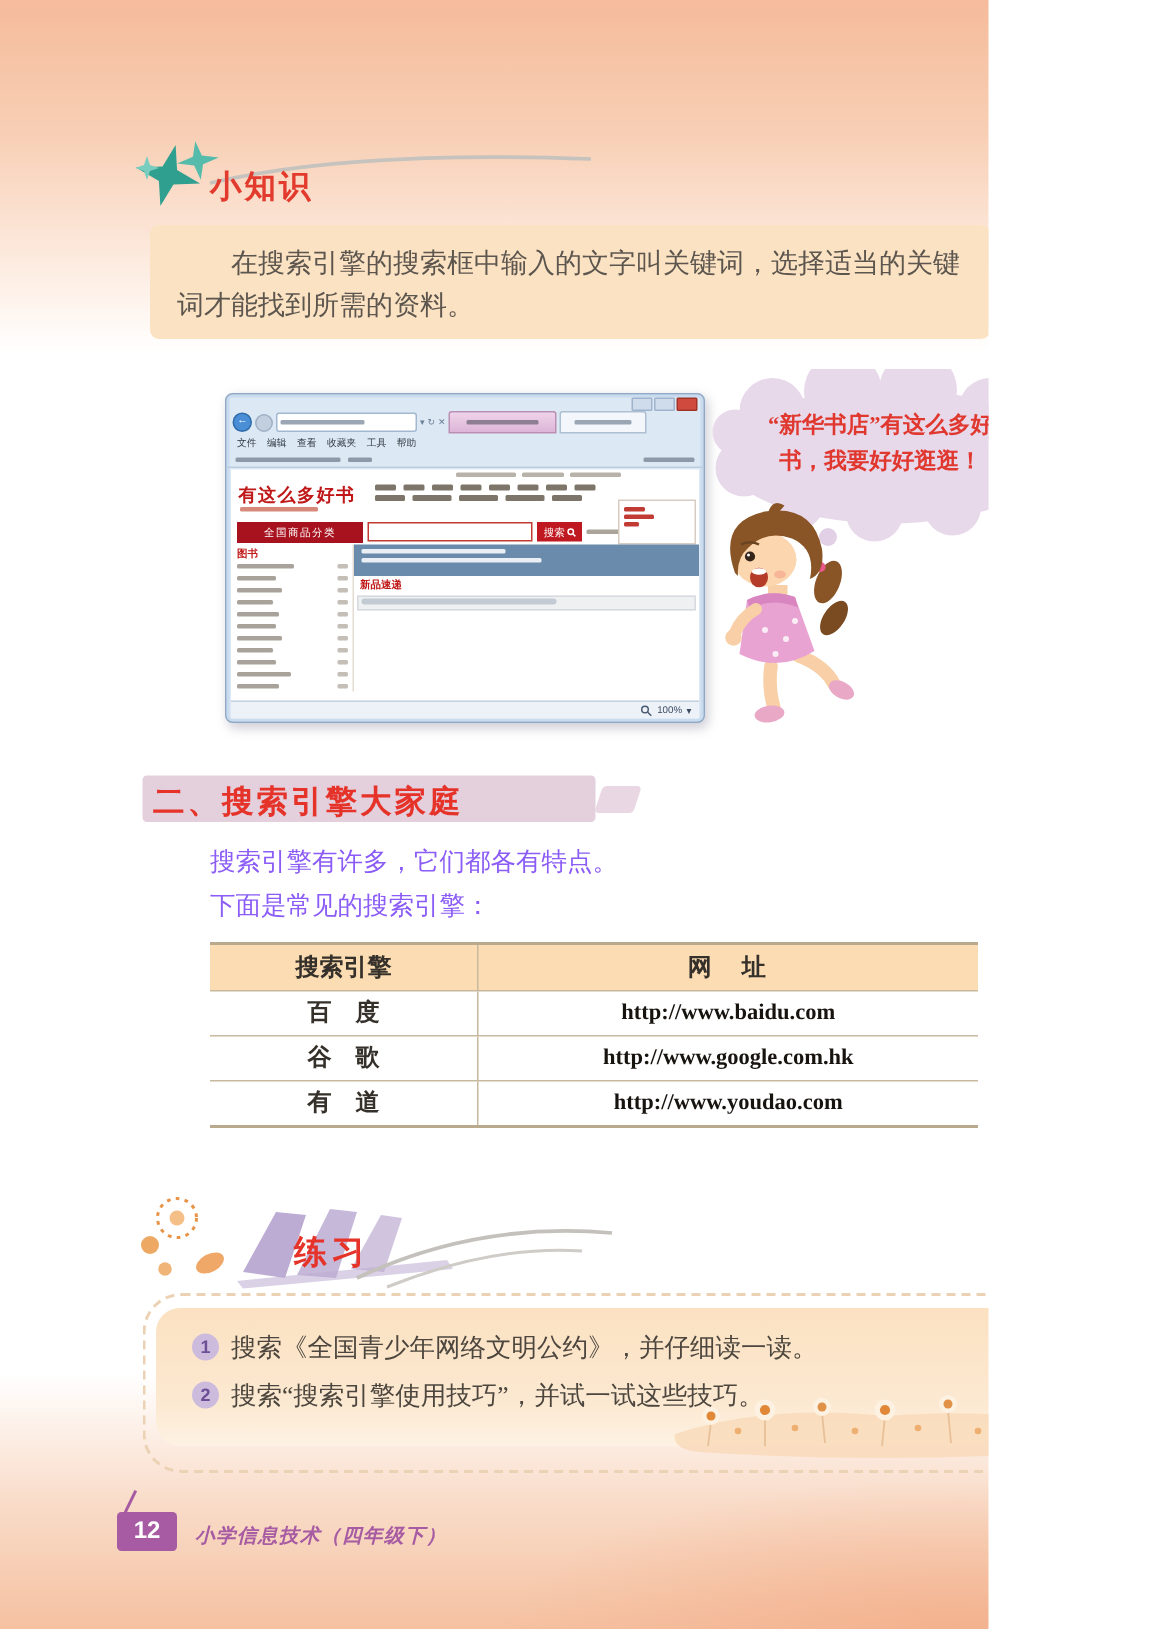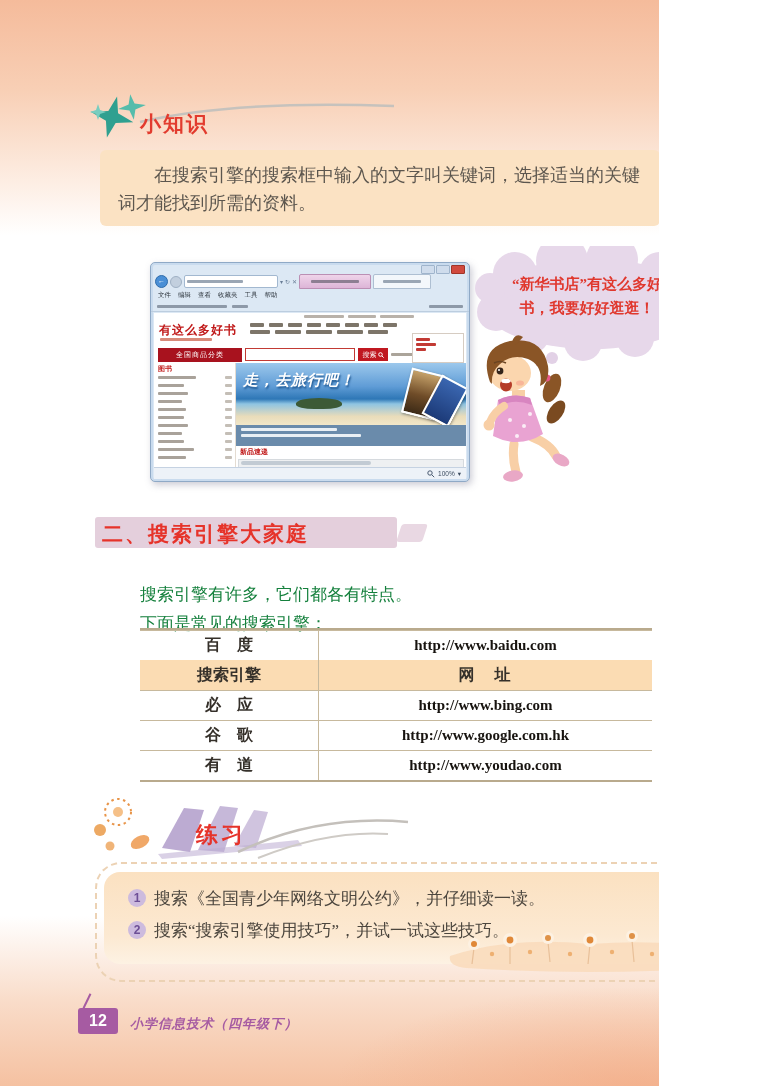--- a/index.html
+++ b/index.html
@@ -89,21 +89,21 @@
   .bubble-wrap{position:absolute;left:470px;top:246px;width:245px;height:120px;}
   .bubble-text{position:absolute;left:512px;top:272px;width:150px;text-align:center;font-size:15px;line-height:24px;
     font-weight:bold;color:#e0382e;}
   .girl{position:absolute;left:462px;top:332px;}
 
   
   .sec-hl{position:absolute;left:95px;top:517px;width:302px;height:31px;background:#e4cfdc;border-radius:3px;}
   .sec-hl-tail{position:absolute;left:399px;top:524px;width:26px;height:18px;background:#e9d8e3;border-radius:3px;transform:skewX(-18deg);}
   .sec-title{position:absolute;left:102px;top:520px;font-size:21px;font-weight:bold;color:#e6332a;letter-spacing:2px;
     font-family:"Liberation Sans","DejaVu Sans",sans-serif;}
-  .sec-paras{position:absolute;left:140px;top:560px;width:520px;font-size:17px;line-height:29px;color:#15803d;margin-top:20px;}
+  .sec-paras{position:absolute;left:140px;top:560px;width:520px;font-size:17px;line-height:29px;color:#8b5cf6;}
   .sec-paras p{margin:0;}
 
   
   .engines{position:absolute;left:140px;top:628px;width:512px;border-top:2px solid #b9aa8d;border-bottom:2px solid #b9aa8d;}
   .t-row{display:flex;height:29px;border-top:1px solid #c7b99d;}
   .t-row.header{border-top:none;height:30px;background:#fbdcb3;font-weight:bold;}
   .t-c1{width:178px;border-right:1px solid #c7b99d;display:flex;align-items:center;justify-content:center;
     font-size:16px;color:#35302a;font-weight:bold;}
   .t-c2{flex:1;display:flex;align-items:center;justify-content:center;font-size:16px;color:#35302a;}
   .t-row .url{font-family:"Liberation Serif","DejaVu Serif",serif;font-weight:bold;color:#17130f;font-size:15px;}
@@ -279,26 +279,20 @@
           <div class="sb-row">
               <span class="bar" style="width:36px"></span>
               <span class="mr"></span>
             </div>
           <div class="sb-row">
               <span class="bar" style="width:28px"></span>
               <span class="mr"></span>
             </div>
         </div>
         <div class="main-col">
-          <div class="banner">
-            <div class="island"></div>
-            <div class="headline">走，去旅行吧！</div>
-            <div class="book book1"></div>
-            <div class="book book2"></div>
-          </div>
           <div class="strip">
             <span class="bar" style="width:96px"></span>
             <span class="bar" style="width:120px"></span>
           </div>
           <div class="new-row">
             <span class="new-label">新品速递</span>
           </div>
           <div class="hscroll">
               <span class="thumb"></span>
             </div>
@@ -370,34 +364,28 @@
 
   <div class="sec-hl"></div>
   <div class="sec-hl-tail"></div>
   <div class="sec-title">二、搜索引擎大家庭</div>
   <div class="sec-paras">
     <p>搜索引擎有许多，它们都各有特点。</p>
     <p>下面是常见的搜索引擎：</p>
   </div>
 
   <div class="engines">
+    <div class="t-row header">
+      <div class="t-c1">搜索引擎</div>
+      <div class="t-c2">网　址</div>
+    </div>
     <div class="t-row">
       <div class="t-c1">百　度</div>
       <div class="t-c2">
           <span class="url">http://www.baidu.com</span>
-        </div>
-    </div>
-    <div class="t-row header">
-      <div class="t-c1">搜索引擎</div>
-      <div class="t-c2">网　址</div>
-    </div>
-    <div class="t-row">
-      <div class="t-c1">必　应</div>
-      <div class="t-c2">
-          <span class="url">http://www.bing.com</span>
         </div>
     </div>
     <div class="t-row">
       <div class="t-c1">谷　歌</div>
       <div class="t-c2">
           <span class="url">http://www.google.com.hk</span>
         </div>
     </div>
     <div class="t-row">
       <div class="t-c1">有　道</div>

